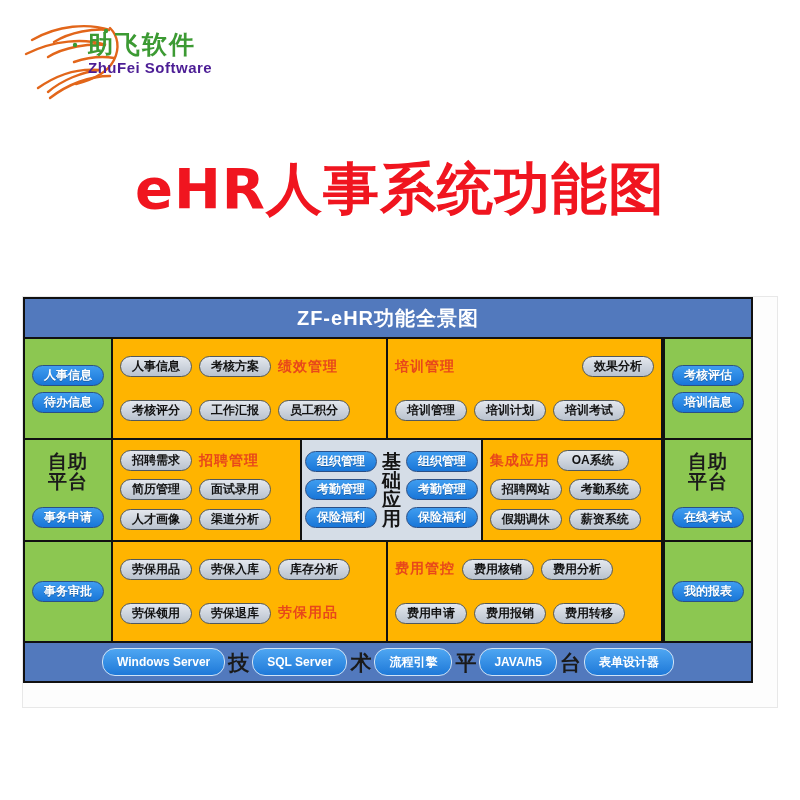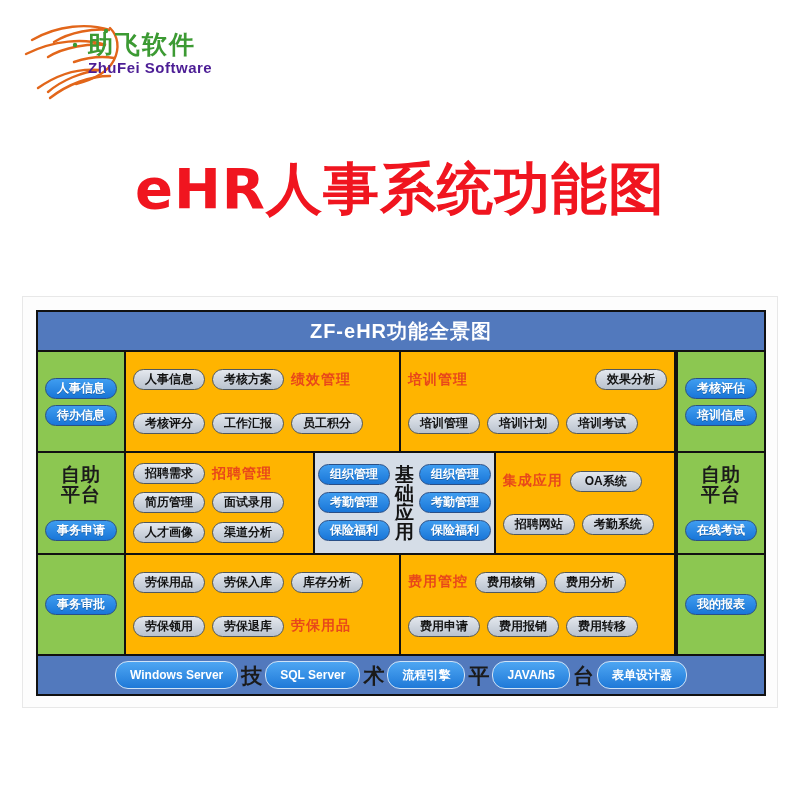--- a/index.html
+++ b/index.html
@@ -16,21 +16,21 @@
   .logo-en{font-size:15px;font-weight:bold;color:#4c1d95;letter-spacing:.5px;line-height:1.4;}
   
   .main-title{
     position:absolute;left:0;top:152px;width:800px;text-align:center;
     font-size:56px;font-weight:bold;color:#f0151f;letter-spacing:1px;
     font-family:"DejaVu Sans","Liberation Sans",sans-serif;
   }
   
   .diagram-card{
     position:absolute;left:22px;top:296px;width:756px;height:412px;
-    background:#fdfdfd;border:1px solid #e8e8e8;box-sizing:border-box;padding:13px;
+    background:#fdfdfd;border:1px solid #e8e8e8;box-sizing:border-box;
   }
   .diagram{
     width:730px;height:386px;border:2px solid #111;box-sizing:border-box;
     display:flex;flex-direction:column;background:#111;
   }
   .banner{
     height:38px;background:#5279bd;color:#fff;display:flex;align-items:center;
     justify-content:center;font-size:20px;font-weight:bold;letter-spacing:1px;
     border-bottom:2px solid #111;flex:none;
   }
@@ -228,20 +228,24 @@
         <div class="panel orange" style="flex:1.0;">
           <div class="panel-inner">
             <div class="pill-row">
               <div class="sec-title">集成应用</div>
               <div class="pill grey">OA系统</div>
             </div>
             <div class="pill-row">
               <div class="pill grey">招聘网站</div>
               <div class="pill grey">考勤系统</div>
             </div>
+            <div class="pill-row">
+              <div class="pill grey">假期调休</div>
+              <div class="pill grey">薪资系统</div>
+            </div>
           </div>
         </div>
 
         <div class="rail right">
           <div class="rail-title">
             <span>自助</span><br>
             <span>平台</span>
           </div>
           <div class="pill blue">在线考试</div>
         </div>

